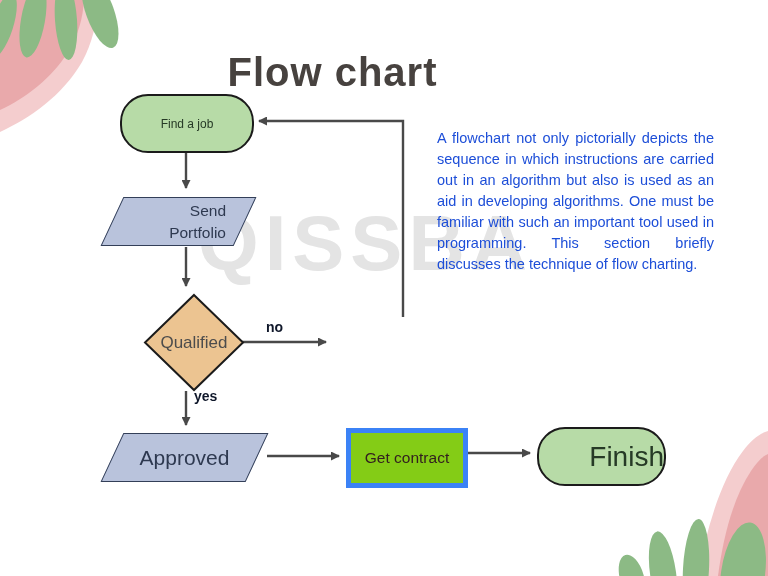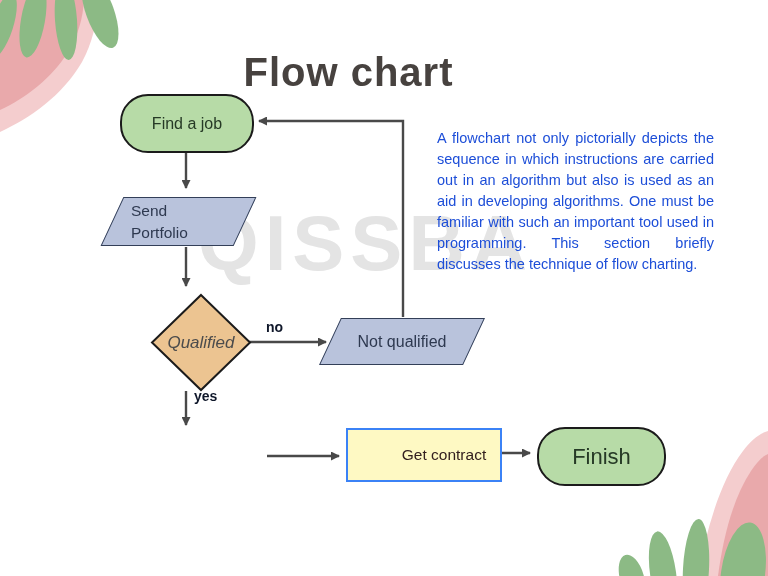--- a/index.html
+++ b/index.html
@@ -12,63 +12,63 @@
   #deco-tl{left:0;top:0;}
   #deco-br{left:618px;top:426px;}
   
   #watermark{
     position:absolute;z-index:2;left:198px;top:198px;
     font-size:78px;font-weight:bold;letter-spacing:6px;color:#e4e4e4;
     user-select:none;
   }
   
   #title{
-    position:absolute;z-index:3;left:16px;top:50px;width:665px;text-align:center;
+    position:absolute;z-index:3;left:0;top:50px;width:665px;text-align:center;
     font-size:40px;font-weight:800;color:#47423f;letter-spacing:1px;
   }
   
   #description{
     position:absolute;z-index:3;left:437px;top:128px;width:277px;
     font-size:14.5px;line-height:1.45;color:#1d4ed8;text-align:justify;
   }
   
   #arrows{position:absolute;z-index:3;left:0;top:0;}
   .edge-label{
     position:absolute;z-index:4;font-size:14px;font-weight:bold;color:#0f172a;
   }
   #label-no{left:266px;top:319px;}
   #label-yes{left:194px;top:388px;}
   
   .node{position:absolute;z-index:4;display:flex;align-items:center;justify-content:center;text-align:center;}
   .terminator{
     background:#b7dba7;border:2px solid #1b1b1b;border-radius:28px;color:#263a26;
   }
-  #node-find-job{left:120px;top:94px;width:130px;height:55px;font-size:16px;}
-  #node-finish{left:537px;top:427px;width:125px;height:55px;font-size:22px;}
+  #node-find-job{left:120px;top:94px;width:130px;height:55px;font-size:12px;}
+  #node-finish{left:537px;top:427px;width:125px;height:55px;font-size:28px;justify-content:flex-end;}
   .para{position:absolute;z-index:4;}
   .para .shape{
     position:absolute;left:0;top:0;right:0;bottom:0;
     background:#b9c3dc;border:1.6px solid #333f58;transform:skewX(-25deg);
   }
   .para .lbl{
     position:relative;width:100%;height:100%;display:flex;align-items:center;justify-content:center;
-    text-align:left;color:#2e3950;
+    text-align:right;color:#2e3950;
   }
   #node-send-portfolio{left:112px;top:197px;width:133px;height:49px;font-size:15.5px;line-height:1.4;}
   #node-send-portfolio .lbl span{display:block;width:95px;margin:0 auto;}
   #node-not-qualified{left:330px;top:318px;width:144px;height:47px;font-size:16px;}
   #node-approved{left:112px;top:433px;width:145px;height:49px;font-size:21px;}
   #node-qualified{left:135px;top:293px;width:102px;height:99px;}
   #node-qualified .lbl{
     position:absolute;left:0;top:0;width:100%;height:100%;
     display:flex;align-items:center;justify-content:center;font-size:17px;color:#4c4c4c;
   }
   #node-get-contract{
     left:346px;top:428px;width:112px;height:50px;
-    background:#fef9c3;border:2px solid #3b82f6;color:#33201f;font-size:15.5px;padding-left:40px;
+    background:#84cc16;border:5px solid #3b82f6;color:#33201f;font-size:15.5px;
   }
 </style>
 </head>
 <body>
 
 <div id="canvas">
 
   <svg id="deco-tl" class="deco" width="150" height="150" viewBox="0 0 150 150">
     <path d="M0,132 C30,118 62,96 82,62 C92,44 97,22 99,0 L0,0 Z" fill="#f4cdce"></path>
     <path d="M0,110 C26,98 52,78 68,52 C78,36 83,18 84,0 L0,0 Z" fill="#e9a9ab"></path>
@@ -121,34 +121,34 @@
     <span>Find a job</span>
   </div>
 
   <div id="node-send-portfolio" class="para">
     <div class="shape"></div>
     <div class="lbl">
         <span>Send Portfolio</span>
       </div>
   </div>
 
-  <div id="node-qualified" style="position:absolute;z-index:4;left:150px;top:293px;width:102px;height:99px;font-style:italic;">
+  <div id="node-qualified" style="position:absolute;z-index:4;left:143px;top:293px;width:102px;height:99px;">
     <svg width="102" height="99" viewBox="0 0 102 99">
       <polygon points="51,2 100,49.5 51,97 2,49.5" fill="#ecc491" stroke="#1b1b1b" stroke-width="2"></polygon>
     </svg>
     <div class="lbl">Qualified</div>
   </div>
 
-  <div id="node-not-qualified" class="para">
+
+  <div id="node-approved" class="para">
     <div class="shape"></div>
     <div class="lbl">
-        <span style="white-space:nowrap;">Not qualified</span>
+        <span style="white-space:nowrap;">Approved</span>
       </div>
   </div>
-
 
   <div id="node-get-contract" class="node">
     <span>Get contract</span>
   </div>
 
   <div id="node-finish" class="node terminator">
     <span>Finish</span>
   </div>
 
 </div>

